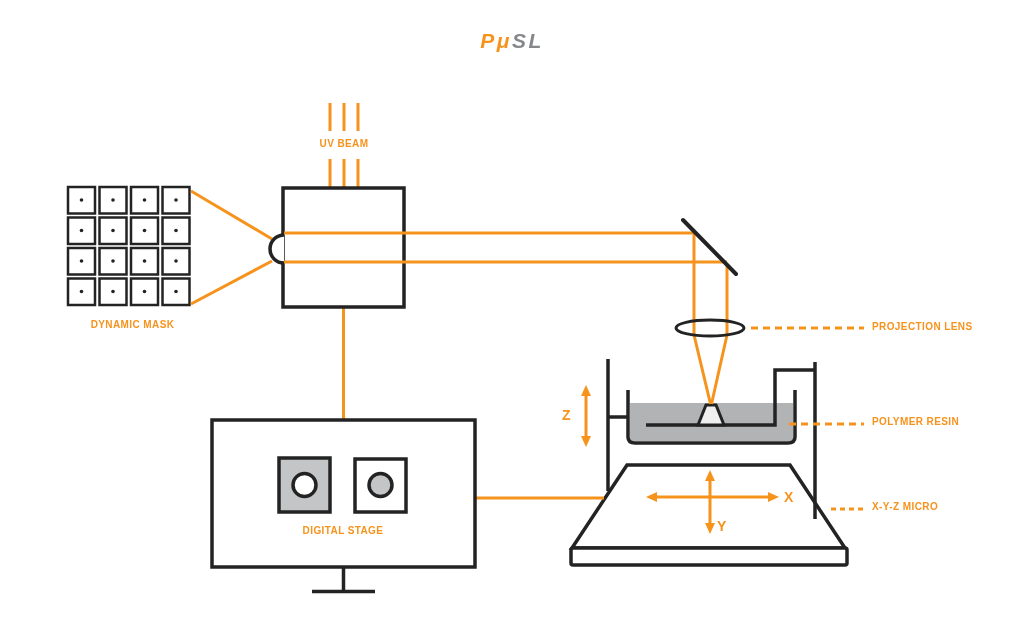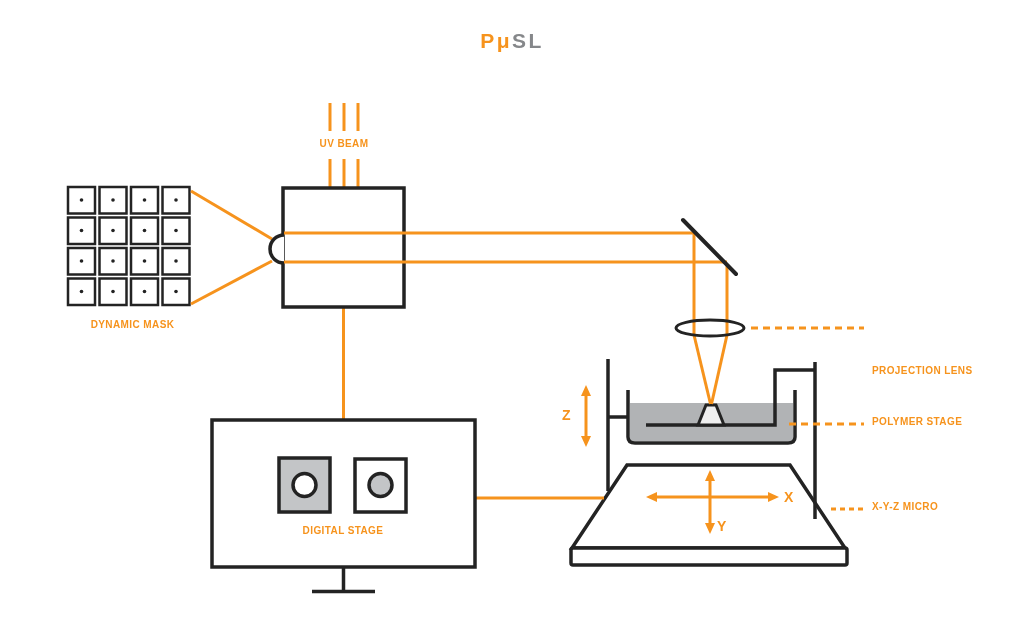--- a/index.html
+++ b/index.html
@@ -22,21 +22,21 @@
   .dash{stroke:var(--accent-orange);stroke-width:3;fill:none;stroke-dasharray:7 5;}
   .dash-sm{stroke:var(--accent-orange);stroke-width:3;fill:none;stroke-dasharray:5 4;}
   .gray-fill{fill:var(--resin-gray);}
   .masksq-gray{fill:var(--mask-gray);stroke:var(--diagram-black);stroke-width:3.5;}
   .masksq-white{fill:#fff;stroke:var(--diagram-black);stroke-width:3.5;}
 
   .lbl{position:absolute;font-weight:bold;font-size:10px;line-height:1;
        color:var(--accent-orange);letter-spacing:.4px;white-space:nowrap;}
   .lbl.center{text-align:center;}
   #diagram-title{position:absolute;left:0;top:30px;width:1024px;text-align:center;
-       font-weight:bold;font-size:21px;letter-spacing:2.5px;line-height:1;}
+       font-weight:bold;font-size:21px;letter-spacing:2.5px;line-height:1;font-style:italic;}
   #diagram-title .t-orange{color:var(--accent-orange);}
   #diagram-title .t-gray{color:var(--title-gray);}
   .axis{font-size:14px;letter-spacing:0;}
 </style>
 </head>
 <body>
 
 <div id="stage">
 
   <svg id="diagram-svg" width="1024" height="630" viewBox="0 0 1024 630">
@@ -168,22 +168,22 @@
 
   <div id="diagram-title"><span class="t-orange">Pμ</span><span class="t-gray">SL</span></div>
 
   <div class="lbl center" style="left:284px;top:139px;width:120px;">UV BEAM</div>
 
 
   <div class="lbl center" style="left:10px;top:320px;width:245px;text-align:center;">DYNAMIC MASK</div>
 
   <div class="lbl center" style="left:273px;top:526px;width:140px;">DIGITAL STAGE</div>
 
-  <div class="lbl" style="left:872px;top:322px;margin-top:44px;">PROJECTION LENS</div>
+  <div class="lbl" style="left:872px;top:322px;">PROJECTION LENS</div>
 
-  <div class="lbl" style="left:872px;top:417px;">POLYMER STAGE</div>
+  <div class="lbl" style="left:872px;top:417px;">POLYMER RESIN</div>
 
   <div class="lbl" style="left:872px;top:502px;">X-Y-Z MICRO</div>
 
   <div class="lbl axis" style="left:784px;top:490px;">X</div>
   <div class="lbl axis" style="left:717px;top:519px;">Y</div>
   <div class="lbl axis" style="left:562px;top:408px;">Z</div>
 </div>
 
 </body></html>

